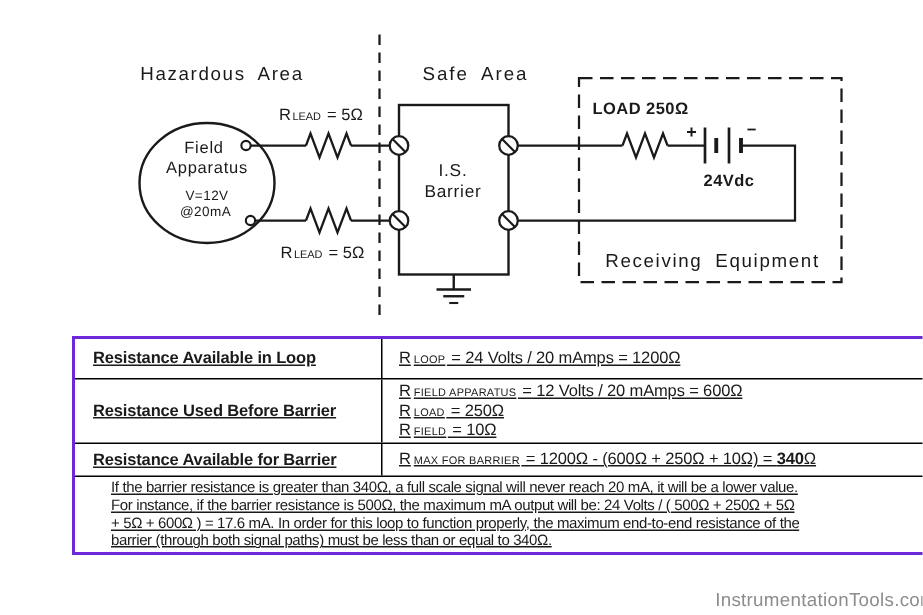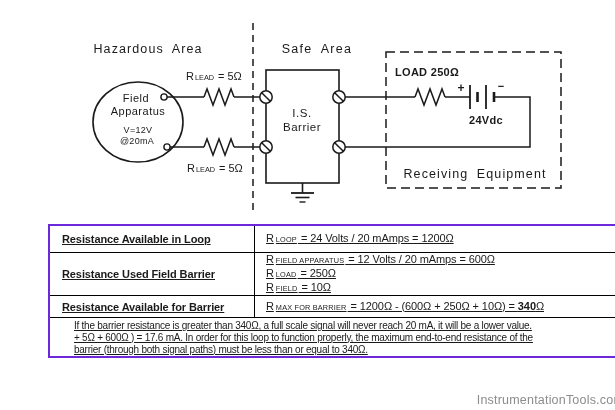--- a/index.html
+++ b/index.html
@@ -120,38 +120,39 @@
   <div id="loop-table">
 
     <div class="t-row row-h1">
       <div class="t-label">Resistance Available in Loop</div>
       <div class="t-value">
         <div class="t-line"><span>R</span><span class="rsub">LOOP</span><span> = 24 Volts / 20 mAmps = 1200Ω</span></div>
       </div>
     </div>
 
     <div class="t-row row-h2">
-      <div class="t-label">Resistance Used Field Barrier</div>
+      <div class="t-label">Resistance Used Before Barrier</div>
       <div class="t-value">
         <div class="t-line"><span>R</span><span class="rsub">FIELD APPARATUS</span><span> = 12 Volts / 20 mAmps = 600Ω</span></div>
         <div class="t-line"><span>R</span><span class="rsub">LOAD</span><span> = 250Ω</span></div>
         <div class="t-line"><span>R</span><span class="rsub">FIELD</span><span> = 10Ω</span></div>
       </div>
     </div>
 
     <div class="t-row row-h3">
       <div class="t-label">Resistance Available for Barrier</div>
       <div class="t-value">
         <div class="t-line"><span>R</span><span class="rsub">MAX FOR BARRIER</span><span> = 1200Ω - (600Ω + 250Ω + 10Ω) = </span><b>340</b><span>Ω</span></div>
       </div>
     </div>
 
     <div class="t-row">
       <div class="t-note">
         <div class="note-line">If the barrier resistance is greater than 340Ω, a full scale signal will never reach 20 mA, it will be a lower value.</div>
+        <div class="note-line">For instance, if the barrier resistance is 500Ω, the maximum mA output will be: 24 Volts / ( 500Ω + 250Ω + 5Ω</div>
         <div class="note-line">+ 5Ω + 600Ω ) = 17.6 mA. In order for this loop to function properly, the maximum end-to-end resistance of the</div>
         <div class="note-line">barrier (through both signal paths) must be less than or equal to 340Ω.</div>
       </div>
     </div>
 
   </div>
 
   
   <div id="watermark">InstrumentationTools.com</div>
 

